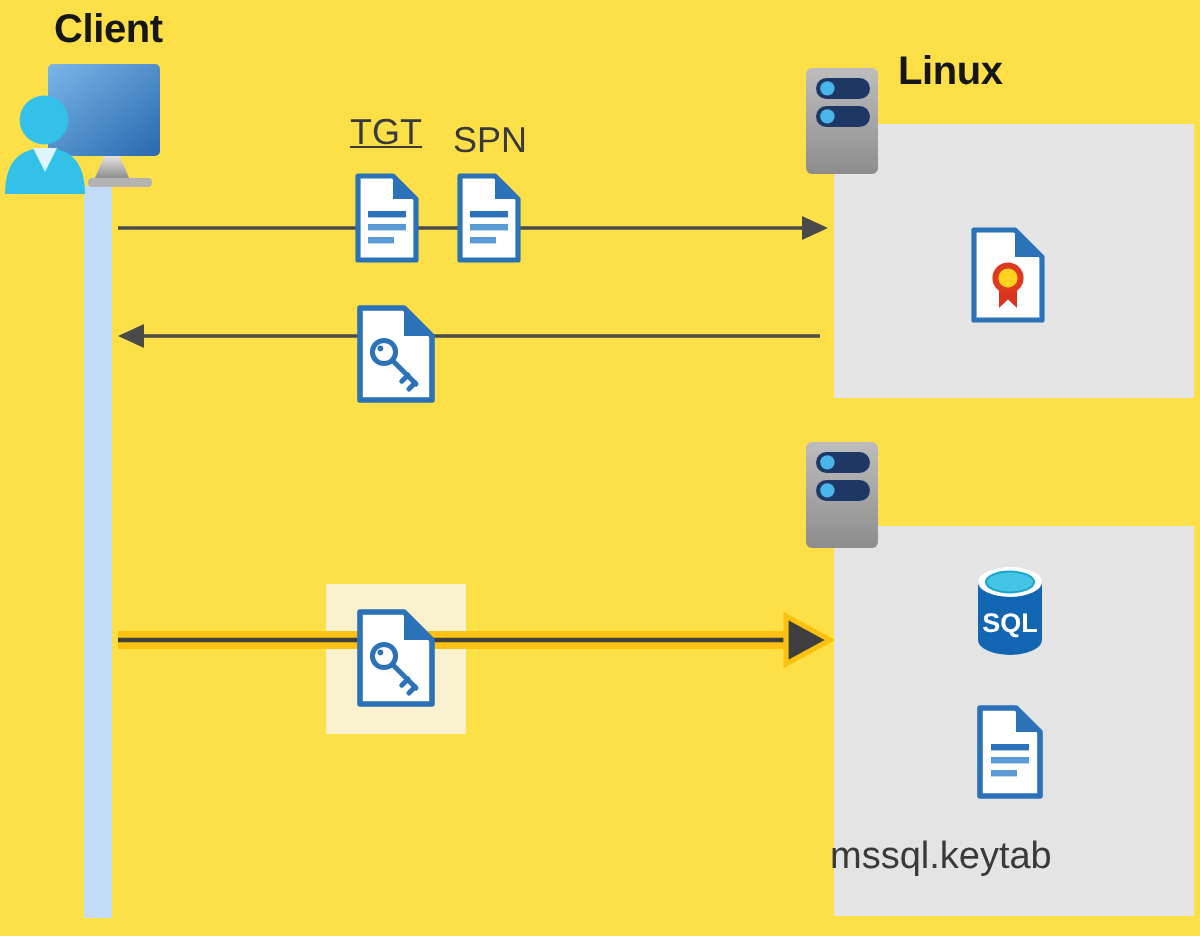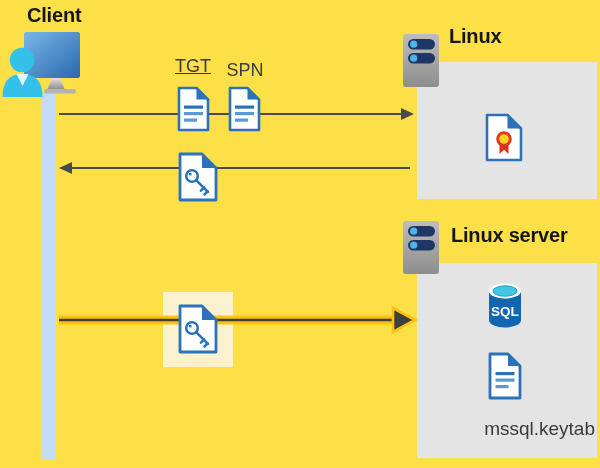--- a/index.html
+++ b/index.html
@@ -6,21 +6,21 @@
   .canvas{
     position:relative;width:600px;height:468px;background:#fde047;overflow:hidden;
     font-family:"Liberation Sans", sans-serif;
   }
   .abs{position:absolute;}
   .heading{
     font-size:20px;font-weight:700;color:#161616;line-height:21px;letter-spacing:-0.2px;
     white-space:pre-line;
   }
   .small-label{font-size:18px;font-weight:400;color:#3a3a3a;text-align:center;}
-  .file-label{font-size:19px;font-weight:400;color:#3a3a3a;text-align:right;}
+  .file-label{font-size:19px;font-weight:400;color:#3a3a3a;text-align:left;}
   .panel{background:#e4e4e4;}
   .lifeline{background:#c2dbf8;}
   .highlight{background:#faf2cf;}
   svg{display:block;}
   svg text{font-family:"Liberation Sans", sans-serif;}
 </style>
 </head>
 <body>
 
 <div class="canvas">
@@ -88,21 +88,20 @@
           <stop offset="1" stop-color="#8d8d8d"></stop>
       </linearGradient>
     </defs>
     <rect x="1" y="1" width="36" height="53" rx="3" fill="url(#srv2)"></rect>
     <rect x="6" y="6" width="27" height="10.5" rx="5.25" fill="#1e3765"></rect>
     <circle cx="11.7" cy="11.2" r="3.6" fill="#49b5e8"></circle>
     <rect x="6" y="20" width="27" height="10.5" rx="5.25" fill="#1e3765"></rect>
     <circle cx="11.7" cy="25.2" r="3.6" fill="#49b5e8"></circle>
   </svg>
 
-  <div class="abs heading" style="left:451px;top:225px;">Linux server</div>
 
   <svg class="abs" style="left:487px;top:283px;" width="36" height="46" viewBox="0 0 36 46">
     <path d="M2 8 L2 37 A16 7.5 0 0 0 34 37 L34 8 Z" fill="#1266b1"></path>
     <ellipse cx="18" cy="8" rx="16" ry="7.5" fill="#ffffff"></ellipse>
     <ellipse cx="18" cy="8" rx="12" ry="5.2" fill="#45c5e6" stroke="#1ba3c9" stroke-width="1"></ellipse>
     <text x="18" y="33" text-anchor="middle" font-size="13.5" font-weight="bold" fill="#ffffff">SQL</text>
   </svg>
 
   <svg class="abs" style="left:488px;top:352px;" width="34" height="48" viewBox="0 0 34 48">
     <path d="M2 2 H20 L32 14 V46 H2 Z" fill="#ffffff" stroke="#2b72b9" stroke-width="2.8" stroke-linejoin="round"></path>

